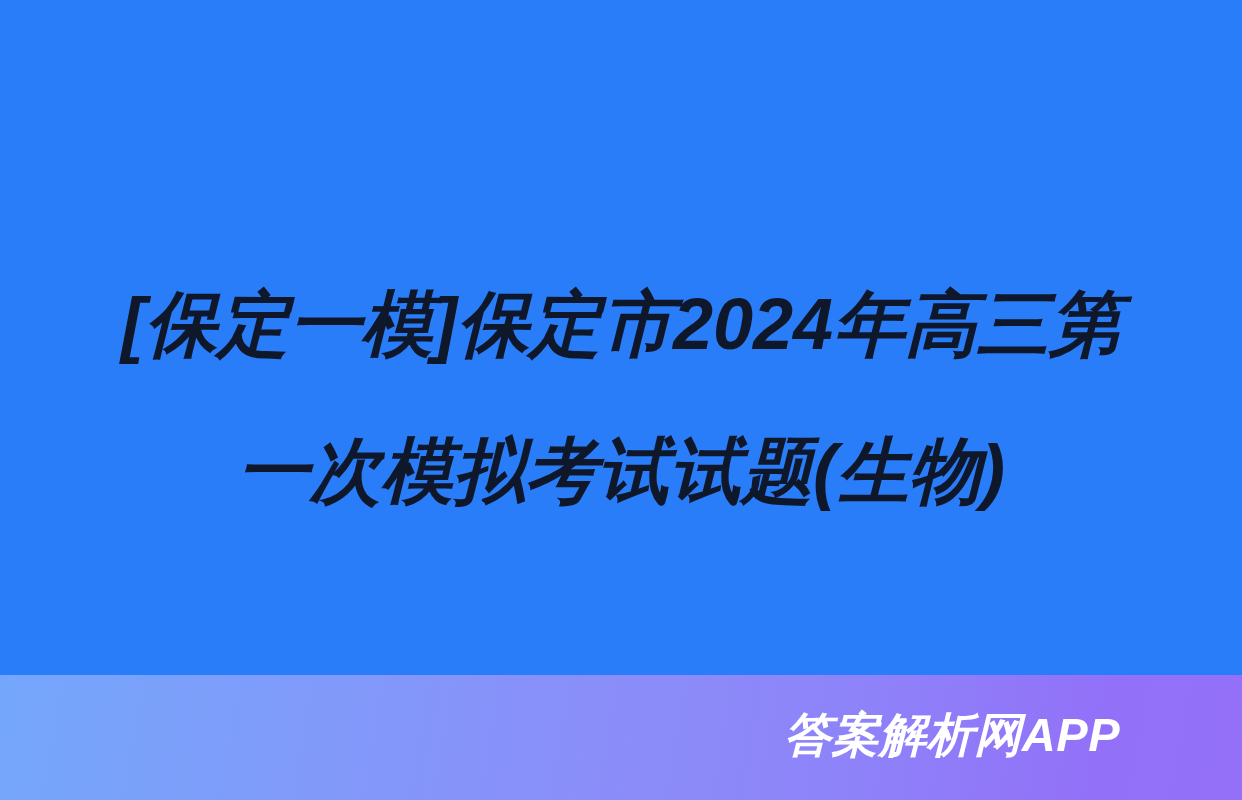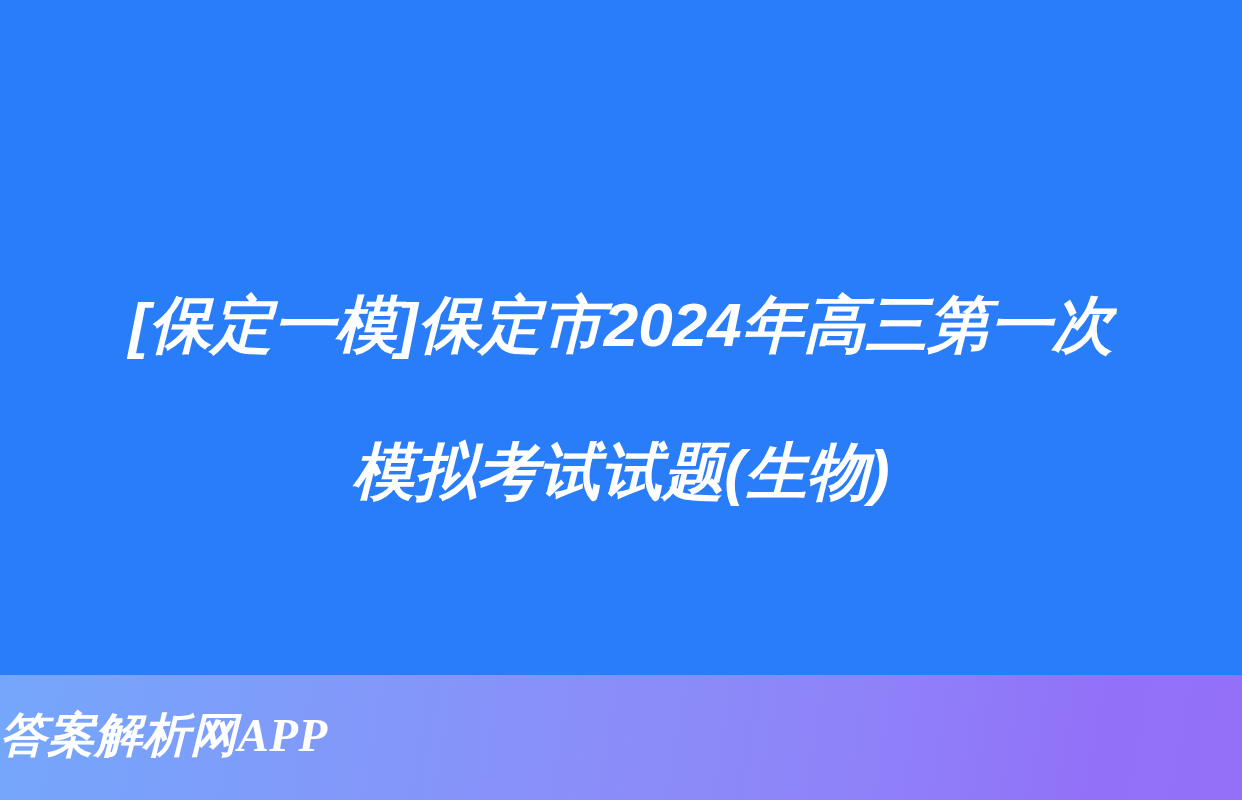--- a/index.html
+++ b/index.html
@@ -65,44 +65,43 @@
     height: 448px;
     display: flex;
     align-items: center;
     justify-content: center;
   }
 
   .title-text {
     margin: 0;
     width: 100%;
     text-align: center;
-    color: #ffffff;
-    font-size: 62px;
+    color: #0f172a;
+    font-size: 72px;
     line-height: 147px;
     font-weight: 700;
     font-style: italic;
     letter-spacing: 0px;
     word-break: break-all;
     text-rendering: optimizeLegibility;
   }
 
   
   .brand-text {
     position: absolute;
     left: 0;
     top: 705px;
     width: 1120px;
-    text-align: left;
+    text-align: right;
     color: #ffffff;
     font-size: 47px;
     line-height: 60px;
     font-weight: 700;
     font-style: italic;
     letter-spacing: 0.5px;
-    font-family: Liberation Serif, serif;
   }
 </style>
 </head>
 <body>
 
 <div class="card">
 
   <div class="gradient-bg"></div>
 
   <div class="title-wrap">

